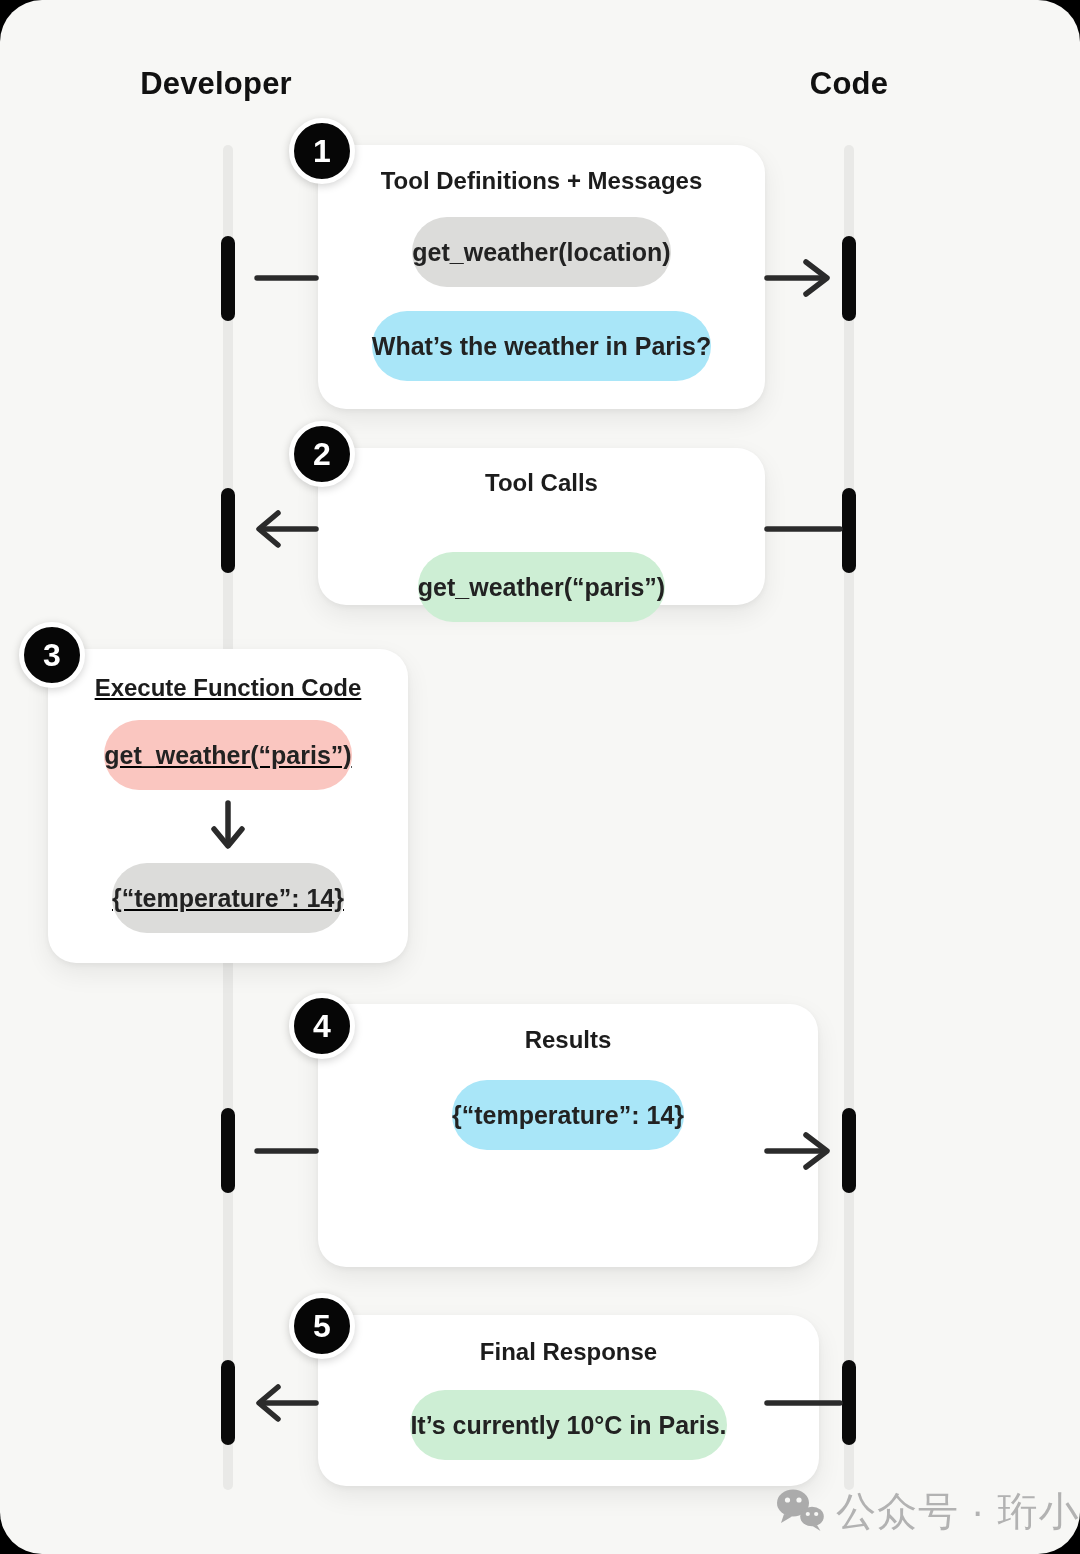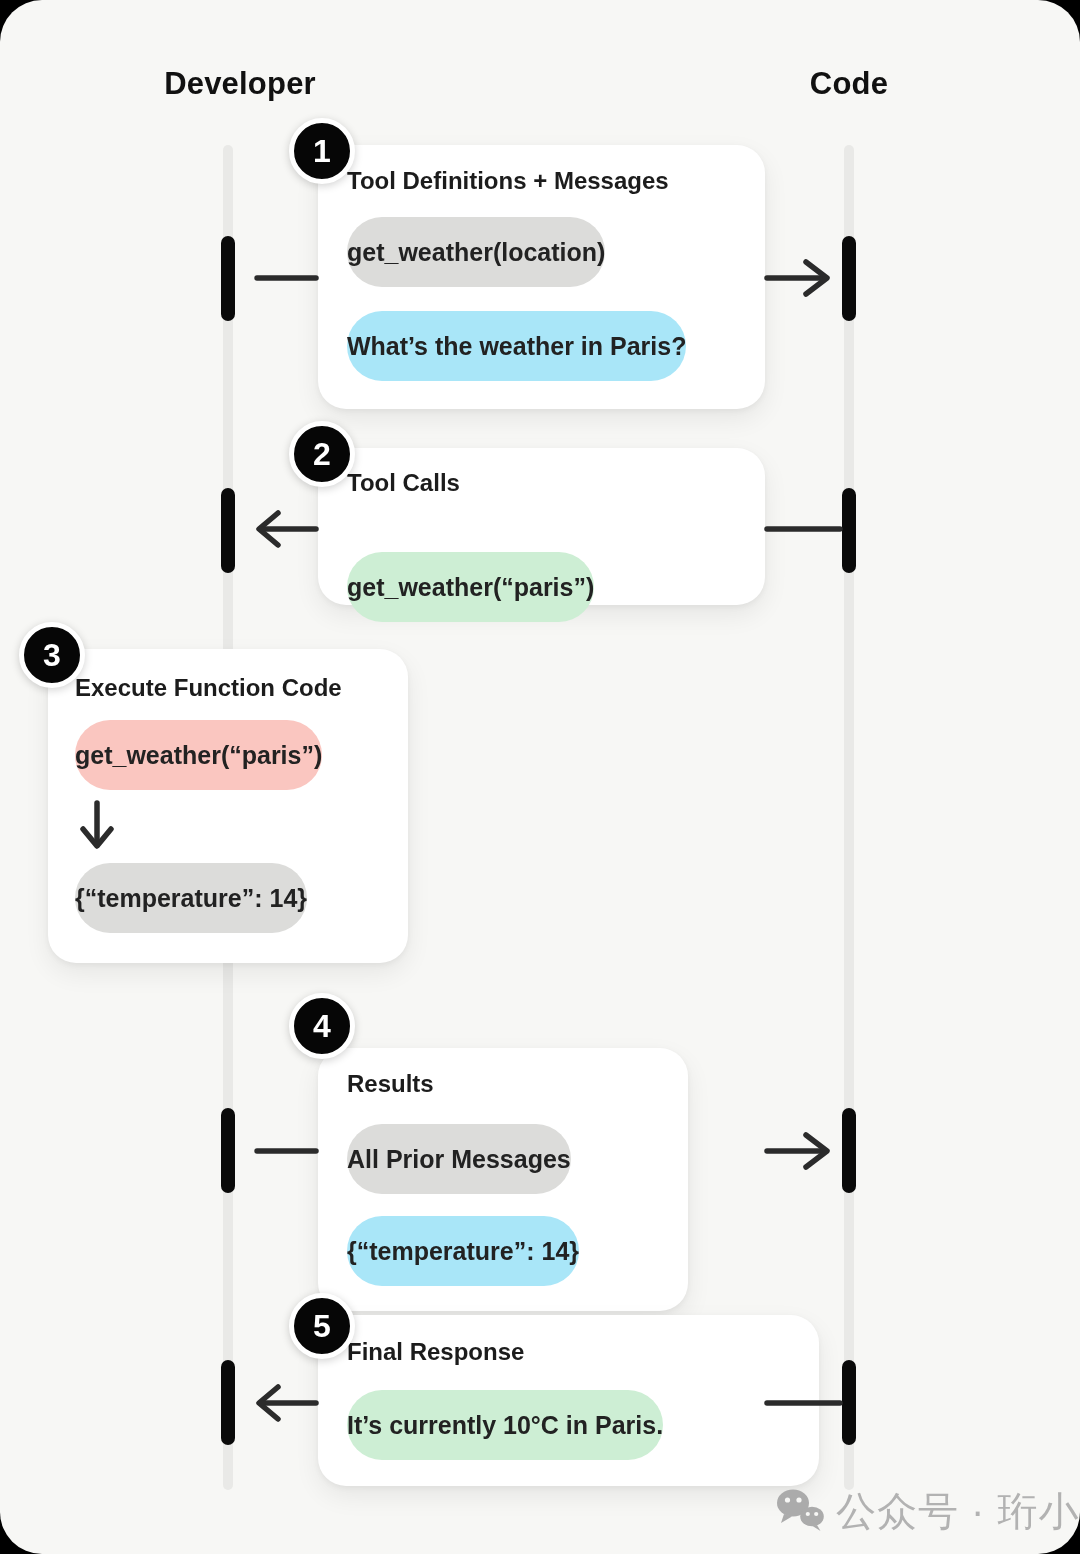--- a/index.html
+++ b/index.html
@@ -15,41 +15,41 @@
   .lifeline{position:absolute;top:145px;width:10px;height:1345px;background:#e9e9e7;border-radius:5px;}
   .lifeline.dev{left:223px;}
   .lifeline.model{left:844px;}
 
   
   .actbar{position:absolute;width:14px;height:85px;background:#0a0a0a;border-radius:7px;z-index:2;}
 
   
   .card{position:absolute;background:#fff;border-radius:28px;z-index:3;
         box-shadow:0 10px 26px rgba(0,0,0,.07),0 2px 6px rgba(0,0,0,.05);
-        display:flex;flex-direction:column;align-items:flex-start;}
+        display:flex;flex-direction:column;align-items:center;}
   .card-title{text-align:center;font-size:24px;font-weight:600;color:#1c1c1c;line-height:30px;}
   .pill{height:70px;line-height:70px;border-radius:35px;text-align:center;
         font-size:25px;font-weight:700;color:#222;white-space:nowrap;}
   .pill-gray{background:#dcdcda;}
   .pill-blue{background:#a9e6f8;}
   .pill-green{background:#cdeed4;}
   .pill-red{background:#fac6c0;}
 
   .card1{left:318px;top:145px;width:447px;height:264px;padding:21px 29px 28px;box-sizing:border-box;}
   .card1 .card-title{margin-bottom:21px;}
   .card1 .pill + .pill{margin-top:24px;}
 
   .card2{left:318px;top:448px;width:447px;height:157px;padding:20px 29px 19px;box-sizing:border-box;gap:36px;}
   .card2 .card-title{margin-bottom:18px;}
 
-  .card3{left:48px;top:649px;width:360px;height:314px;padding:24px 27px 30px;box-sizing:border-box;}
+  .card3{left:48px;top:649px;width:360px;height:314px;padding:24px 27px 30px;box-sizing:border-box;text-decoration:underline;}
   .card3 .card-title{margin-bottom:17px;}
   .down-arrow-wrap{display:flex;justify-content:center;align-items:center;margin:10px 0 11px;height:52px;}
 
-  .card4{left:318px;top:1048px;width:370px;height:263px;padding:21px 29px 25px;box-sizing:border-box;}
+  .card4{left:318px;top:1004px;width:500px;height:263px;padding:21px 29px 25px;box-sizing:border-box;}
   .card4 .card-title{margin-bottom:25px;}
   .card4 .pill + .pill{margin-top:22px;}
 
   .card5{left:318px;top:1315px;width:501px;height:171px;padding:22px 29px 26px;box-sizing:border-box;}
   .card5 .card-title{margin-bottom:23px;}
 
   
   .badge{position:absolute;width:56px;height:56px;border-radius:50%;background:#060606;
          border:5px solid #fff;z-index:6;display:flex;align-items:center;justify-content:center;
          color:#fff;font-size:32px;font-weight:700;box-shadow:0 2px 8px rgba(0,0,0,.18);}
@@ -67,21 +67,21 @@
 
   
   .watermark{position:absolute;left:776px;top:1484px;display:flex;align-items:center;gap:10px;z-index:4;}
   .watermark-text{font-size:40px;color:#b2b2b2;letter-spacing:1px;white-space:nowrap;}
 </style>
 </head>
 <body>
 
 <div id="canvas">
 
-  <div class="lane-label" style="left:240px">Developer</div>
+  <div class="lane-label" style="left:216px">Developer</div>
   <div class="lane-label" style="left:849px">Code</div>
 
   <div class="lifeline dev"></div>
   <div class="lifeline model"></div>
 
   <div class="actbar" style="left:221px;top:236px"></div>
   <div class="actbar" style="left:842px;top:236px"></div>
   <div class="actbar" style="left:221px;top:488px"></div>
   <div class="actbar" style="left:842px;top:488px"></div>
   <div class="actbar" style="left:221px;top:1108px"></div>
@@ -130,21 +130,20 @@
       <svg width="44" height="52" viewBox="0 0 44 52">
         <line x1="22" y1="3" x2="22" y2="41"></line>
         <polyline points="8,29 22,46 36,29"></polyline>
       </svg>
     </div>
     <div class="pill pill-gray">{“temperature”: 14}</div>
   </div>
 
   <div class="card card4">
     <div class="card-title">Results</div>
-    <div class="pill pill-gray">All Prior Messages</div>
     <div class="pill pill-blue">{“temperature”: 14}</div>
   </div>
 
   <div class="card card5">
     <div class="card-title">Final Response</div>
     <div class="pill pill-green">It’s currently 10°C in Paris.</div>
   </div>
 
   <div class="badge badge1">1</div>
   <div class="badge badge2">2</div>

